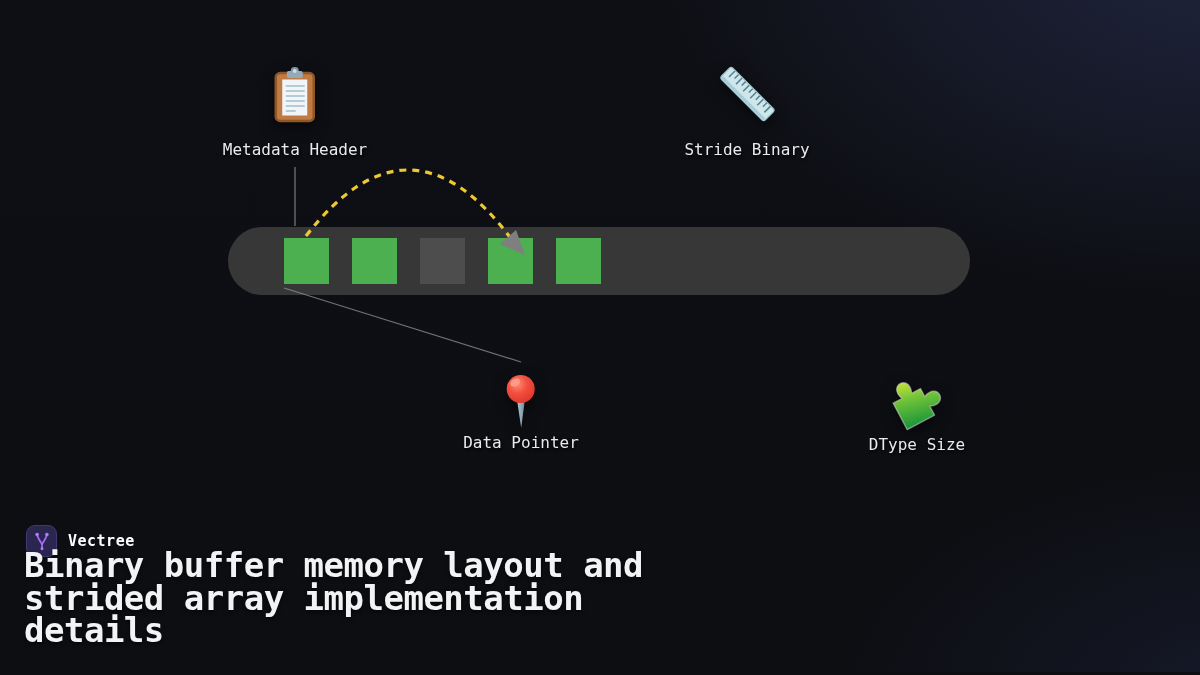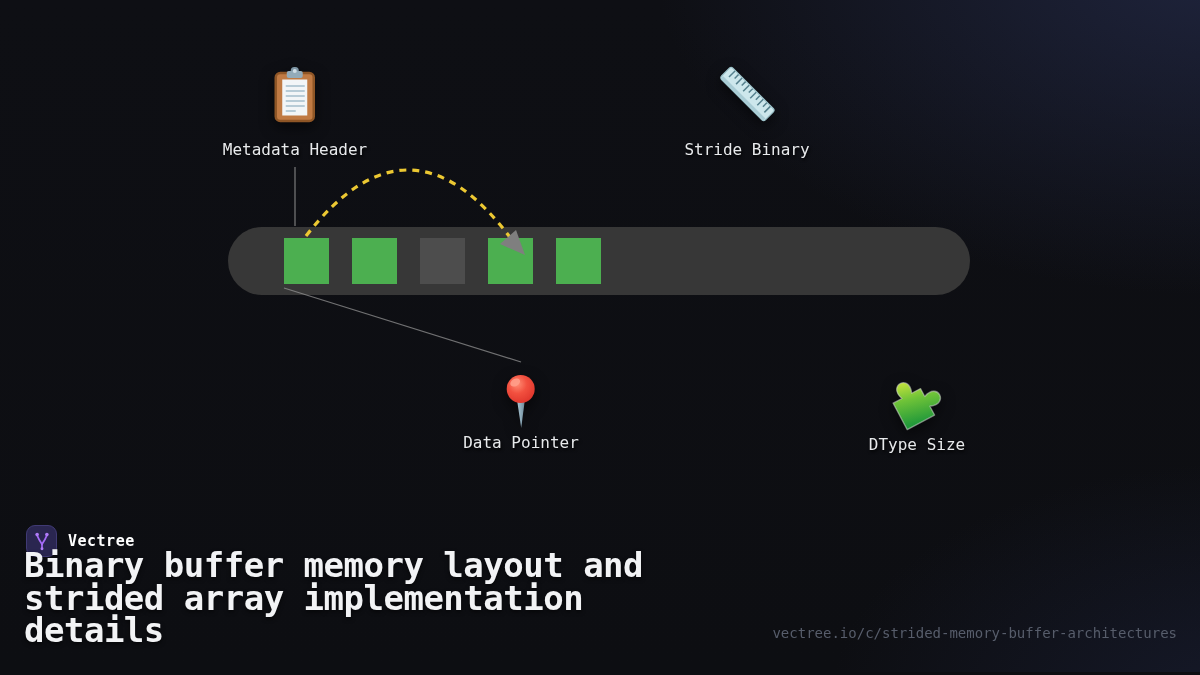--- a/index.html
+++ b/index.html
@@ -191,15 +191,14 @@
         <circle cx="10" cy="8" r="2.2" fill="#b07cf8"></circle>
         <circle cx="22" cy="8" r="2.2" fill="#b07cf8"></circle>
         <circle cx="16" cy="25.5" r="1.8" fill="#b07cf8"></circle>
       </svg>
     </div>
     <div class="brand-name">Vectree</div>
   </div>
 
   <h1 class="card-title">Binary buffer memory layout and strided array implementation details</h1>
 
-  <div class="card-url">vectree.io/c/strided-memory-buffer-architectures</div>
 
 </div>
 
 </body></html>

